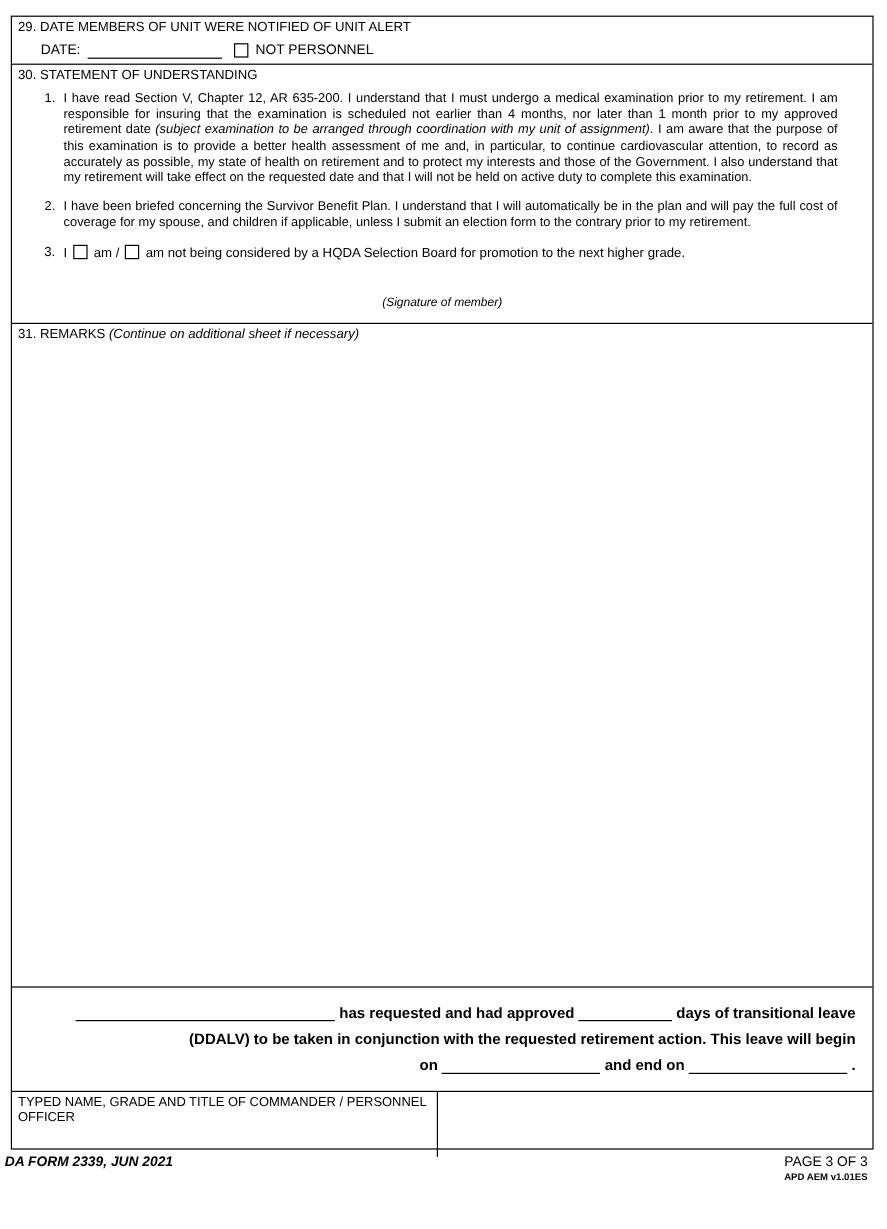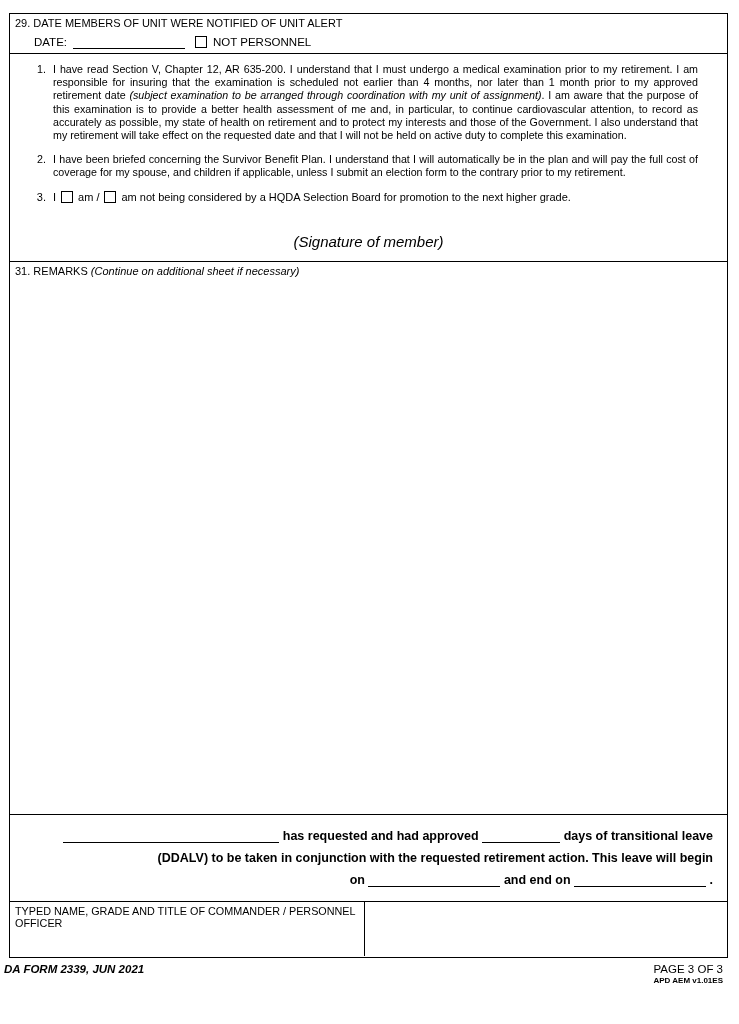--- a/index.html
+++ b/index.html
@@ -124,21 +124,21 @@
     display: inline-block;
     width: 12px;
     height: 12px;
     border: 1.2px solid #000;
     box-sizing: border-box;
     margin: 0 5px;
     vertical-align: -2px;
   }
   .sig-member {
     text-align: center;
-    font-size: 15px;
+    font-size: 10px;
     font-style: italic;
     margin-top: 30px;
     margin-bottom: 6px;
   }
   
   .block31 {
     box-sizing: border-box;
     padding: 3px 5px 0 5px;
     position: relative;
     height: 553px;
@@ -230,20 +230,21 @@
       <div class="b-title">29. DATE MEMBERS OF UNIT WERE NOTIFIED OF UNIT ALERT</div>
       <div class="date-row">
         <span class="date-label">DATE:</span>
         <span class="date-line"></span>
         <span class="checkbox"></span>
         <span class="na-label">NOT PERSONNEL</span>
       </div>
     </div>
 
     <div class="block30 sec-divider">
+      <div class="b-title">30. STATEMENT OF UNDERSTANDING</div>
 
       <div class="ol">
         <div class="li">
           <div class="li-num">1.</div>
           <div class="li-body"><span>I have read Section V, Chapter 12, AR 635-200. I understand that I must undergo a medical examination prior to my retirement. I am responsible for insuring that the examination is scheduled not earlier than 4 months, nor later than 1 month prior to my approved retirement date </span><i>(subject examination to be arranged through coordination with my unit of assignment)</i><span>. I am aware that the purpose of this examination is to provide a better health assessment of me and, in particular, to continue cardiovascular attention, to record as accurately as possible, my state of health on retirement and to protect my interests and those of the Government. I also understand that my retirement will take effect on the requested date and that I will not be held on active duty to complete this examination.</span></div>
         </div>
 
         <div class="li">
           <div class="li-num">2.</div>
           <div class="li-body">I have been briefed concerning the Survivor Benefit Plan. I understand that I will automatically be in the plan and will pay the full cost of coverage for my spouse, and children if applicable, unless I submit an election form to the contrary prior to my retirement.</div>

